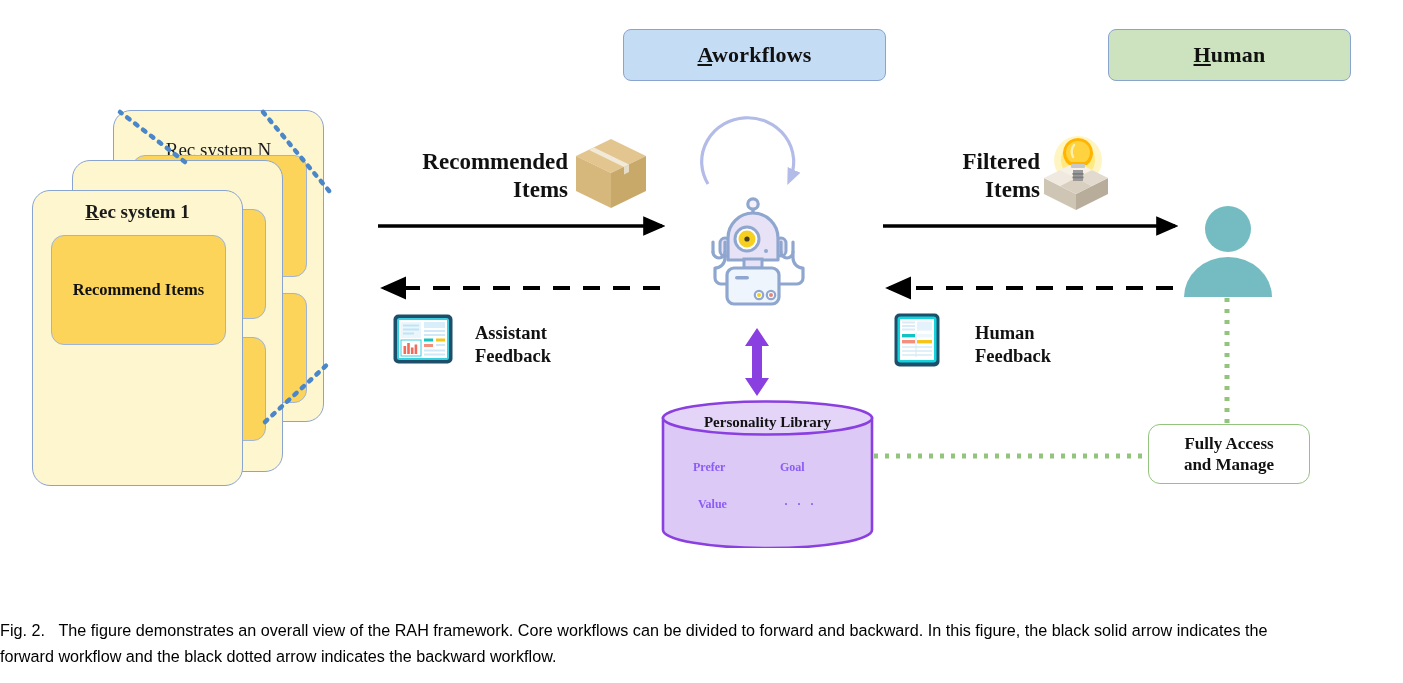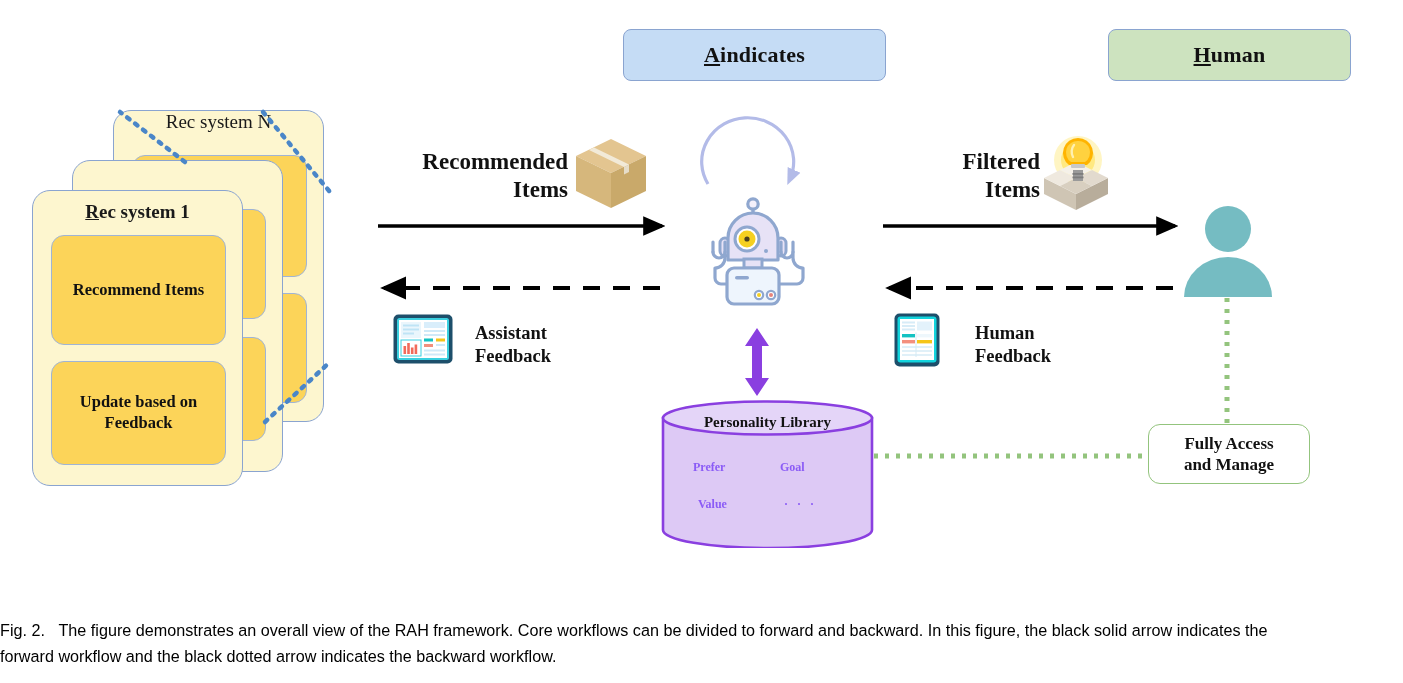--- a/index.html
+++ b/index.html
@@ -63,36 +63,36 @@
 
   .rec-title {
     position: absolute;
     left: 0; right: 0;
     text-align: center;
     font-family: "Liberation Serif", "DejaVu Serif", serif;
     font-size: 19px;
     color: #1a1a1a;
     white-space: nowrap;
   }
-  #rec-title-n { top: 0; }
+  #rec-title-n { top: 28px; }
   #rec-title-2 { top: 12px; }
   #rec-title-1 { top: 10px; font-weight: bold; }
   #rec-title-1 .u { text-decoration: underline; }
 
   
   .rec-inner {
     position: absolute;
     background: #fcd459;
     border: 1.3px solid #9fb4d6;
     border-radius: 13px;
     box-sizing: border-box;
     display: flex;
     align-items: center;
     justify-content: center;
-    text-align: center;
+    text-align: left;
     font-family: "Liberation Serif", "DejaVu Serif", serif;
     font-weight: bold;
     font-size: 16.5px;
     line-height: 1.25;
     color: #111111;
   }
   
   #rec1-inner-a { left: 18px; top: 44px; width: 175px; height: 110px; }
   #rec1-inner-b { left: 18px; top: 170px; width: 175px; height: 104px; }
   
@@ -208,21 +208,21 @@
     transform-origin: left top;
   }
   #caption .cap-num { font-weight: normal; }
 </style>
 </head>
 <body>
 
 <div id="figure-root">
 
   <div class="header-pill" id="assistant-pill">
-    <span><span class="u">A</span><span>indicates</span></span>
+    <span><span class="u">A</span><span>workflows</span></span>
   </div>
 
   <div class="header-pill" id="human-pill">
     <span><span class="u">H</span><span>uman</span></span>
   </div>
 
   <svg class="dot-diag" style="left:0px;top:100px;width:360px;height:340px;">
     <line x1="185" y1="62" x2="120" y2="12" stroke="#4a86c8" stroke-width="4.5" stroke-dasharray="3 7" stroke-linecap="round"></line>
     <line x1="263" y1="12" x2="330" y2="92" stroke="#4a86c8" stroke-width="4.5" stroke-dasharray="3 7" stroke-linecap="round"></line>
     <line x1="265" y1="322" x2="330" y2="262" stroke="#4a86c8" stroke-width="4.5" stroke-dasharray="3 7" stroke-linecap="round"></line>
@@ -236,22 +236,20 @@
 
   <div class="rec-card" id="rec-card-2">
     <div class="rec-inner" id="rec2-inner-a"></div>
     <div class="rec-inner" id="rec2-inner-b"></div>
   </div>
 
   <div class="rec-card" id="rec-card-1">
     <div class="rec-title" id="rec-title-1"><span class="u">R</span><span>ec system 1</span></div>
     <div class="rec-inner" id="rec1-inner-a">Recommend
 Items</div>
-    <div class="rec-inner" id="rec1-inner-b">Update based on
-Feedback</div>
   </div>
 
   <svg class="flow-svg" style="left:370px;top:210px;width:320px;height:100px;">
     <defs>
       <marker id="arrowR" viewBox="0 0 10 10" refX="8.5" refY="5" markerWidth="6.5" markerHeight="6.5" orient="auto-start-reverse">
         <path d="M 0 0.6 L 10 5 L 0 9.4 z" fill="#000"></path>
       </marker>
       <marker id="arrowL" viewBox="0 0 10 10" refX="8.5" refY="5" markerWidth="6.5" markerHeight="6.5" orient="auto-start-reverse">
         <path d="M 0 0.6 L 10 5 L 0 9.4 z" fill="#000"></path>
       </marker>

